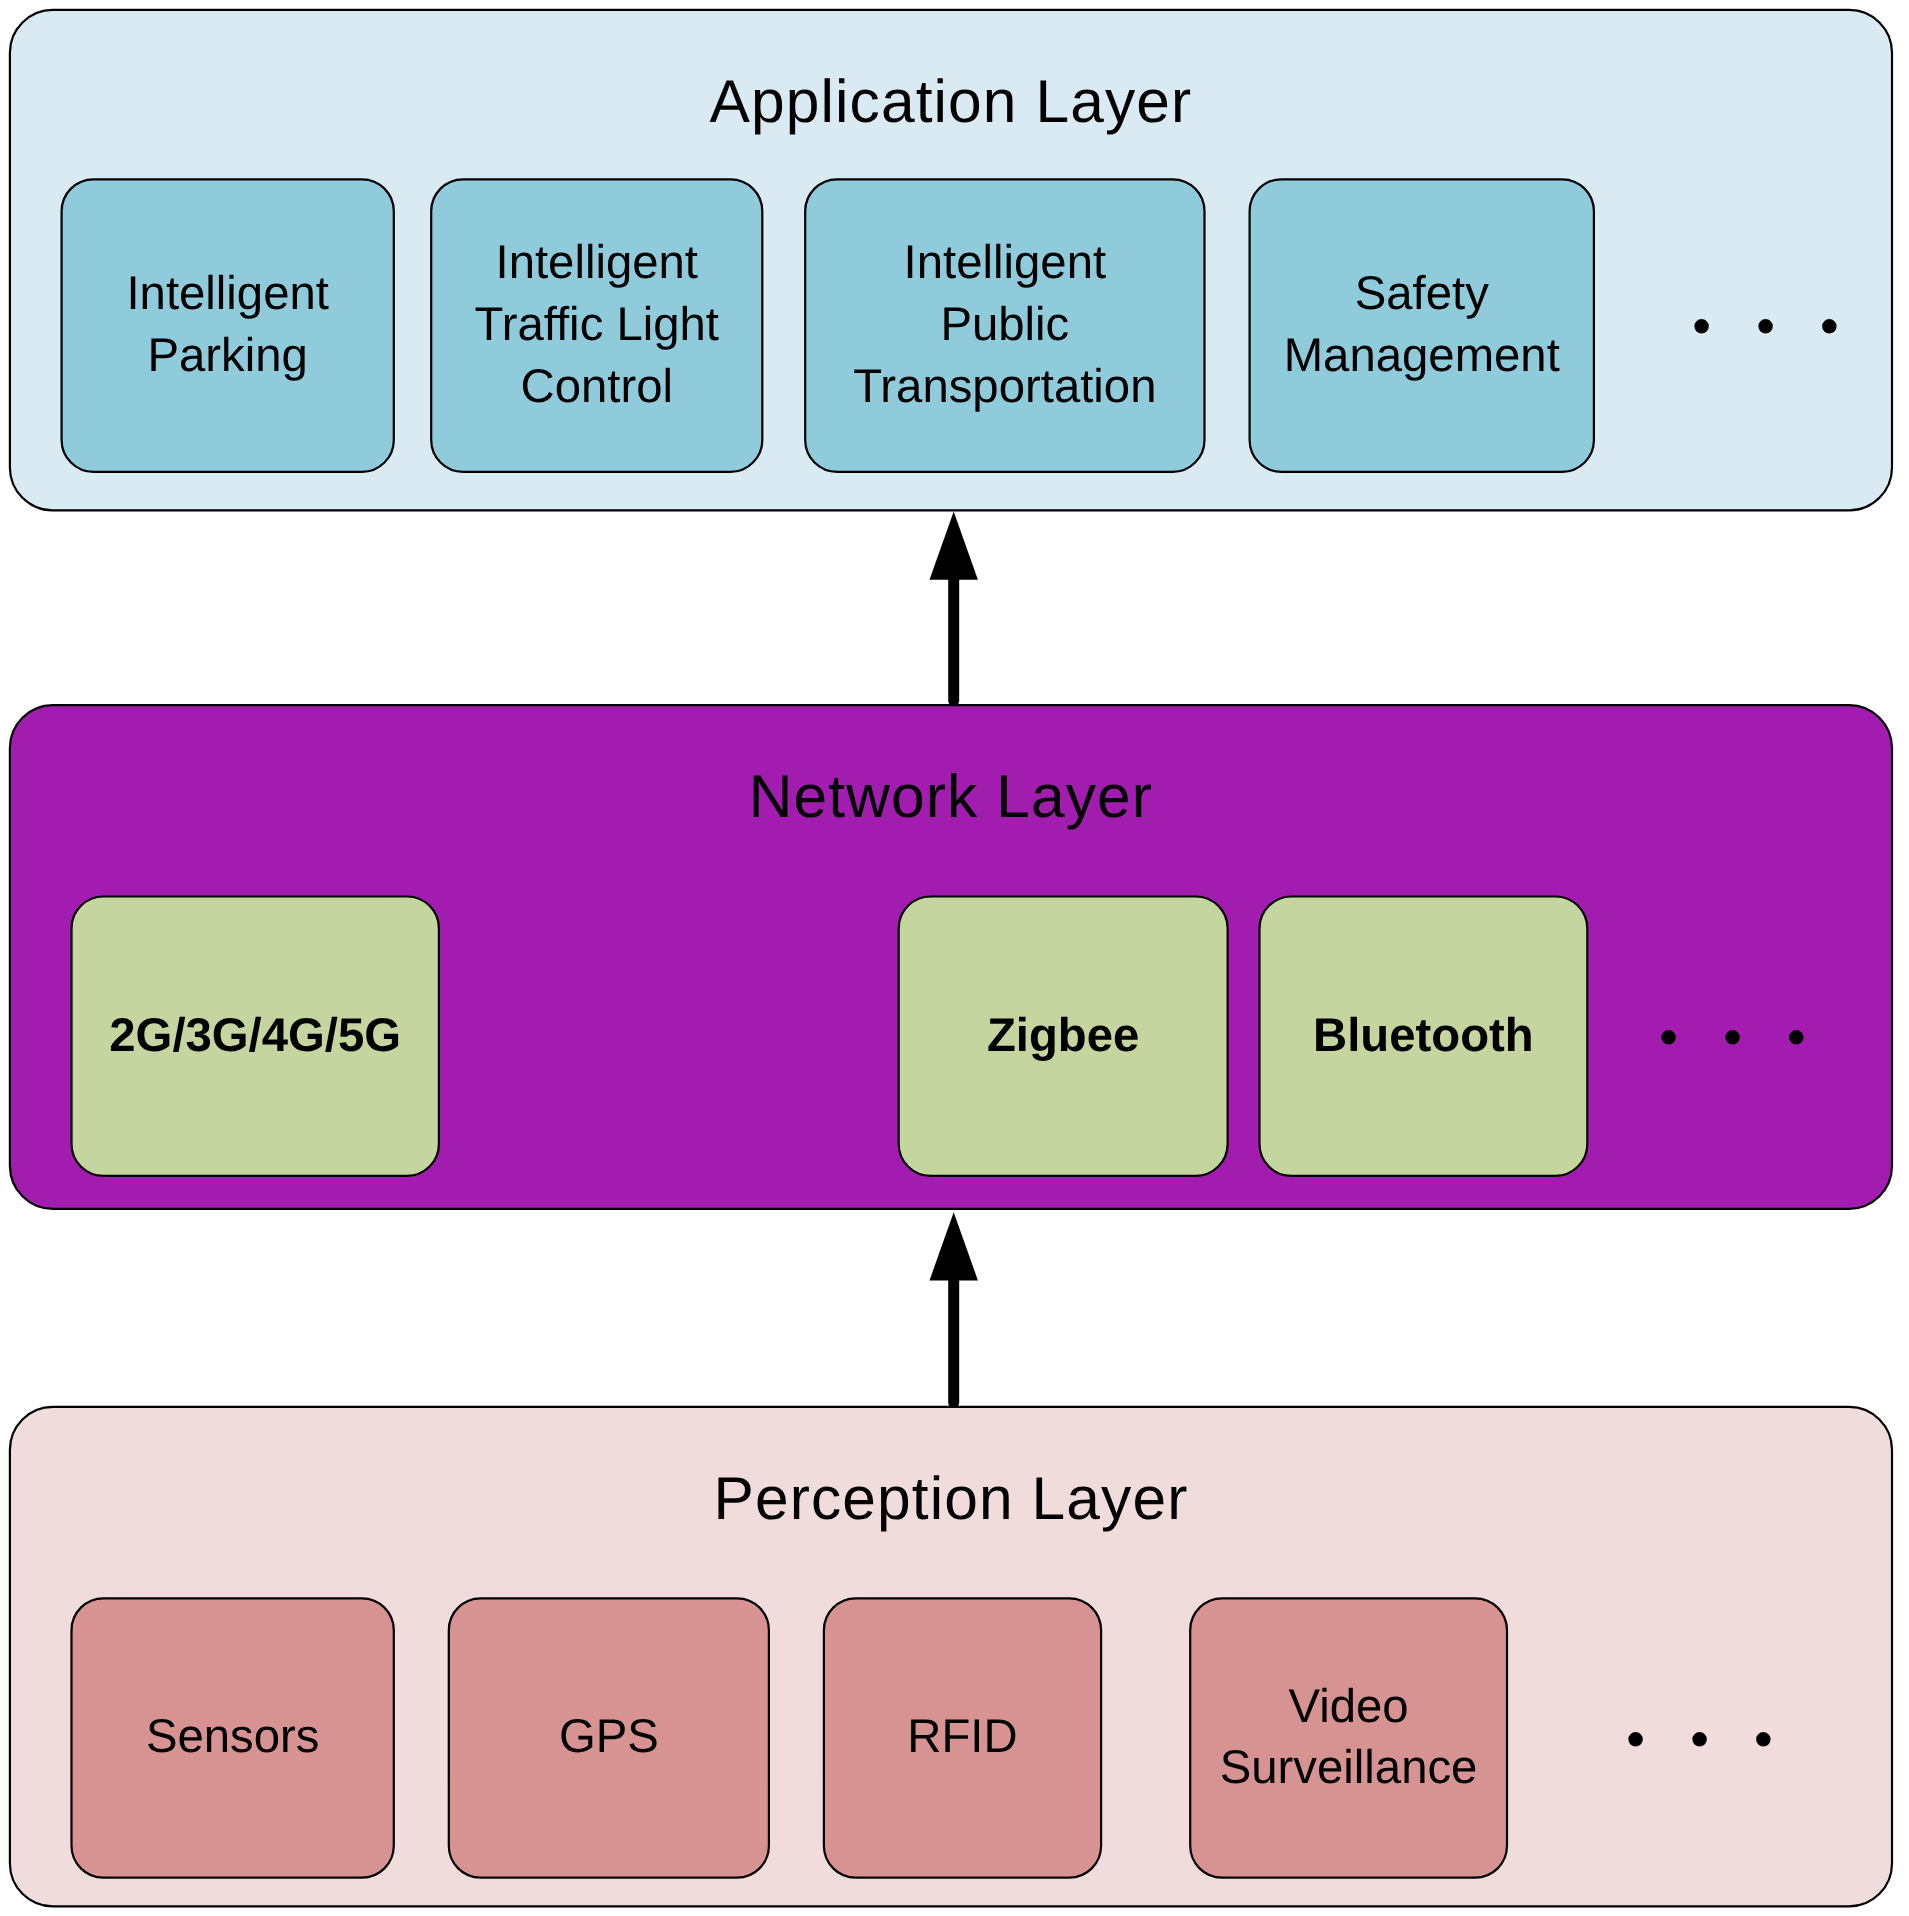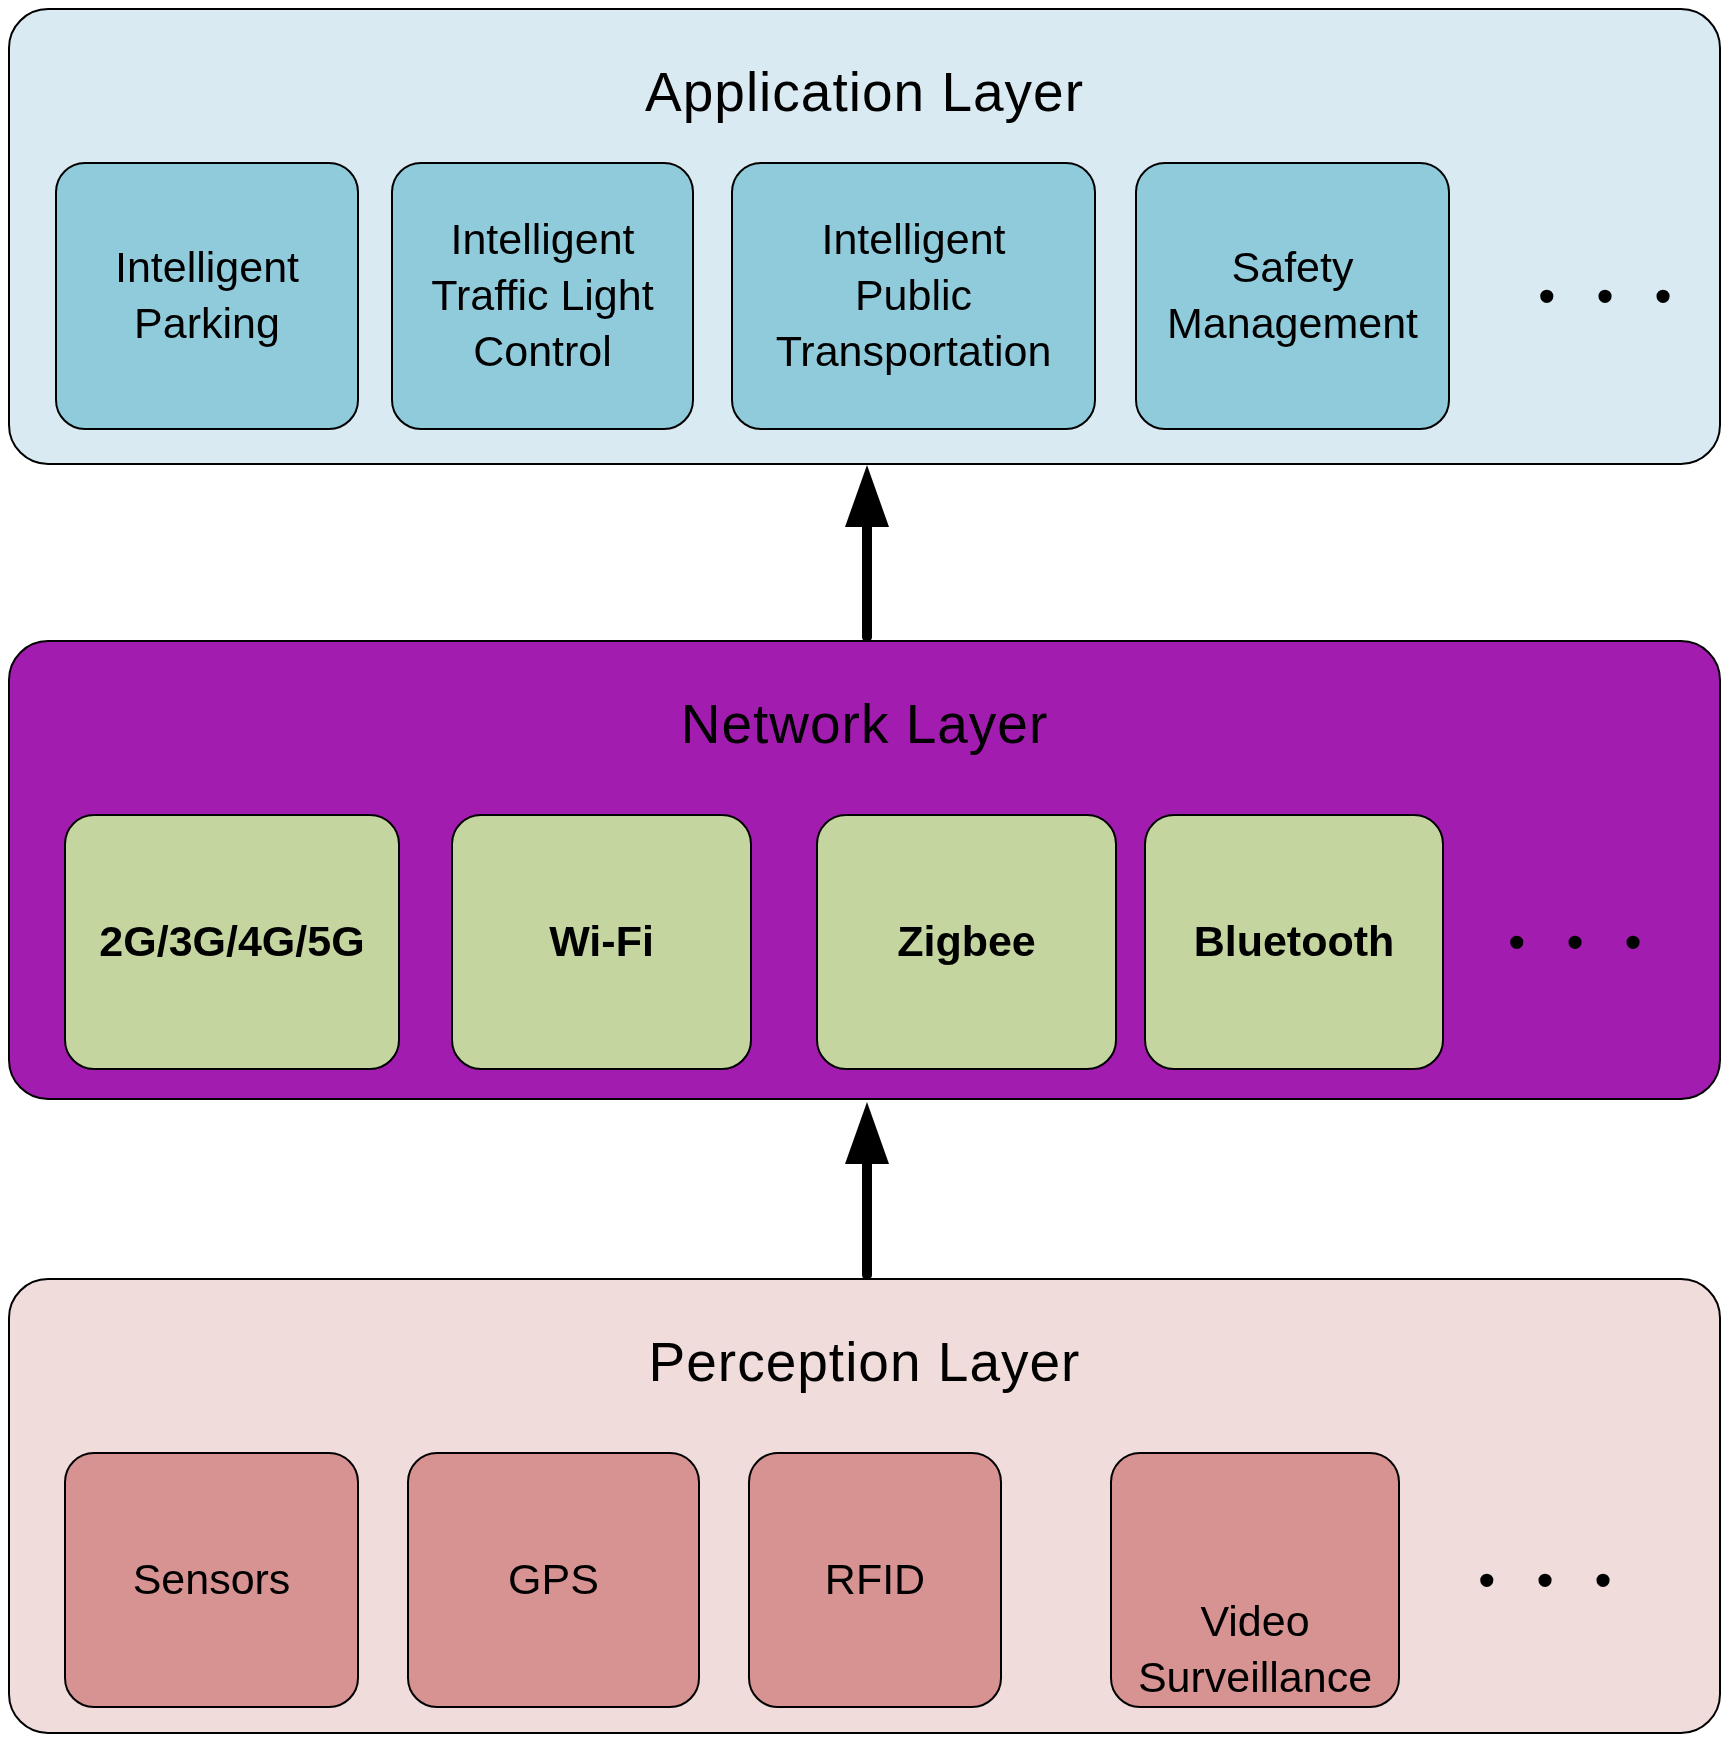--- a/index.html
+++ b/index.html
@@ -106,44 +106,41 @@
 Management</div>
     </div>
     <div class="ellipsis">•••</div>
   </section>
 
   <section class="layer layer-net">
     <div class="layer-title">Network Layer</div>
     <div class="box" style="left:54px;  width:336px;">
       <div class="box-label">2G/3G/4G/5G</div>
     </div>
-    <div class="box" style="left:441px; width:301px;">
-      <div class="box-label">Wi-Fi</div>
-    </div>
     <div class="box" style="left:806px; width:301px;">
       <div class="box-label">Zigbee</div>
     </div>
     <div class="box" style="left:1134px; width:300px;">
       <div class="box-label">Bluetooth</div>
     </div>
     <div class="ellipsis">•••</div>
   </section>
 
   <section class="layer layer-per">
     <div class="layer-title">Perception Layer</div>
     <div class="box" style="left:54px;  width:295px;">
       <div class="box-label">Sensors</div>
     </div>
     <div class="box" style="left:397px; width:293px;">
       <div class="box-label">GPS</div>
     </div>
     <div class="box" style="left:738px; width:254px;text-align:center;">
       <div class="box-label">RFID</div>
     </div>
-    <div class="box" style="left:1100px; width:290px;align-items:flex-end;">
+    <div class="box" style="left:1071px; width:290px;">
       <div class="box-label">Video
 Surveillance</div>
     </div>
     <div class="ellipsis">•••</div>
   </section>
 
   <svg class="arrow-overlay" viewBox="0 0 1735 1742" xmlns="http://www.w3.org/2000/svg" aria-hidden="true">
     <g>
       <line x1="867" y1="637" x2="867" y2="522" stroke="#000" stroke-width="10" stroke-linecap="round"></line>
       <polygon points="867,465 845,527 889,527" fill="#000"></polygon>

